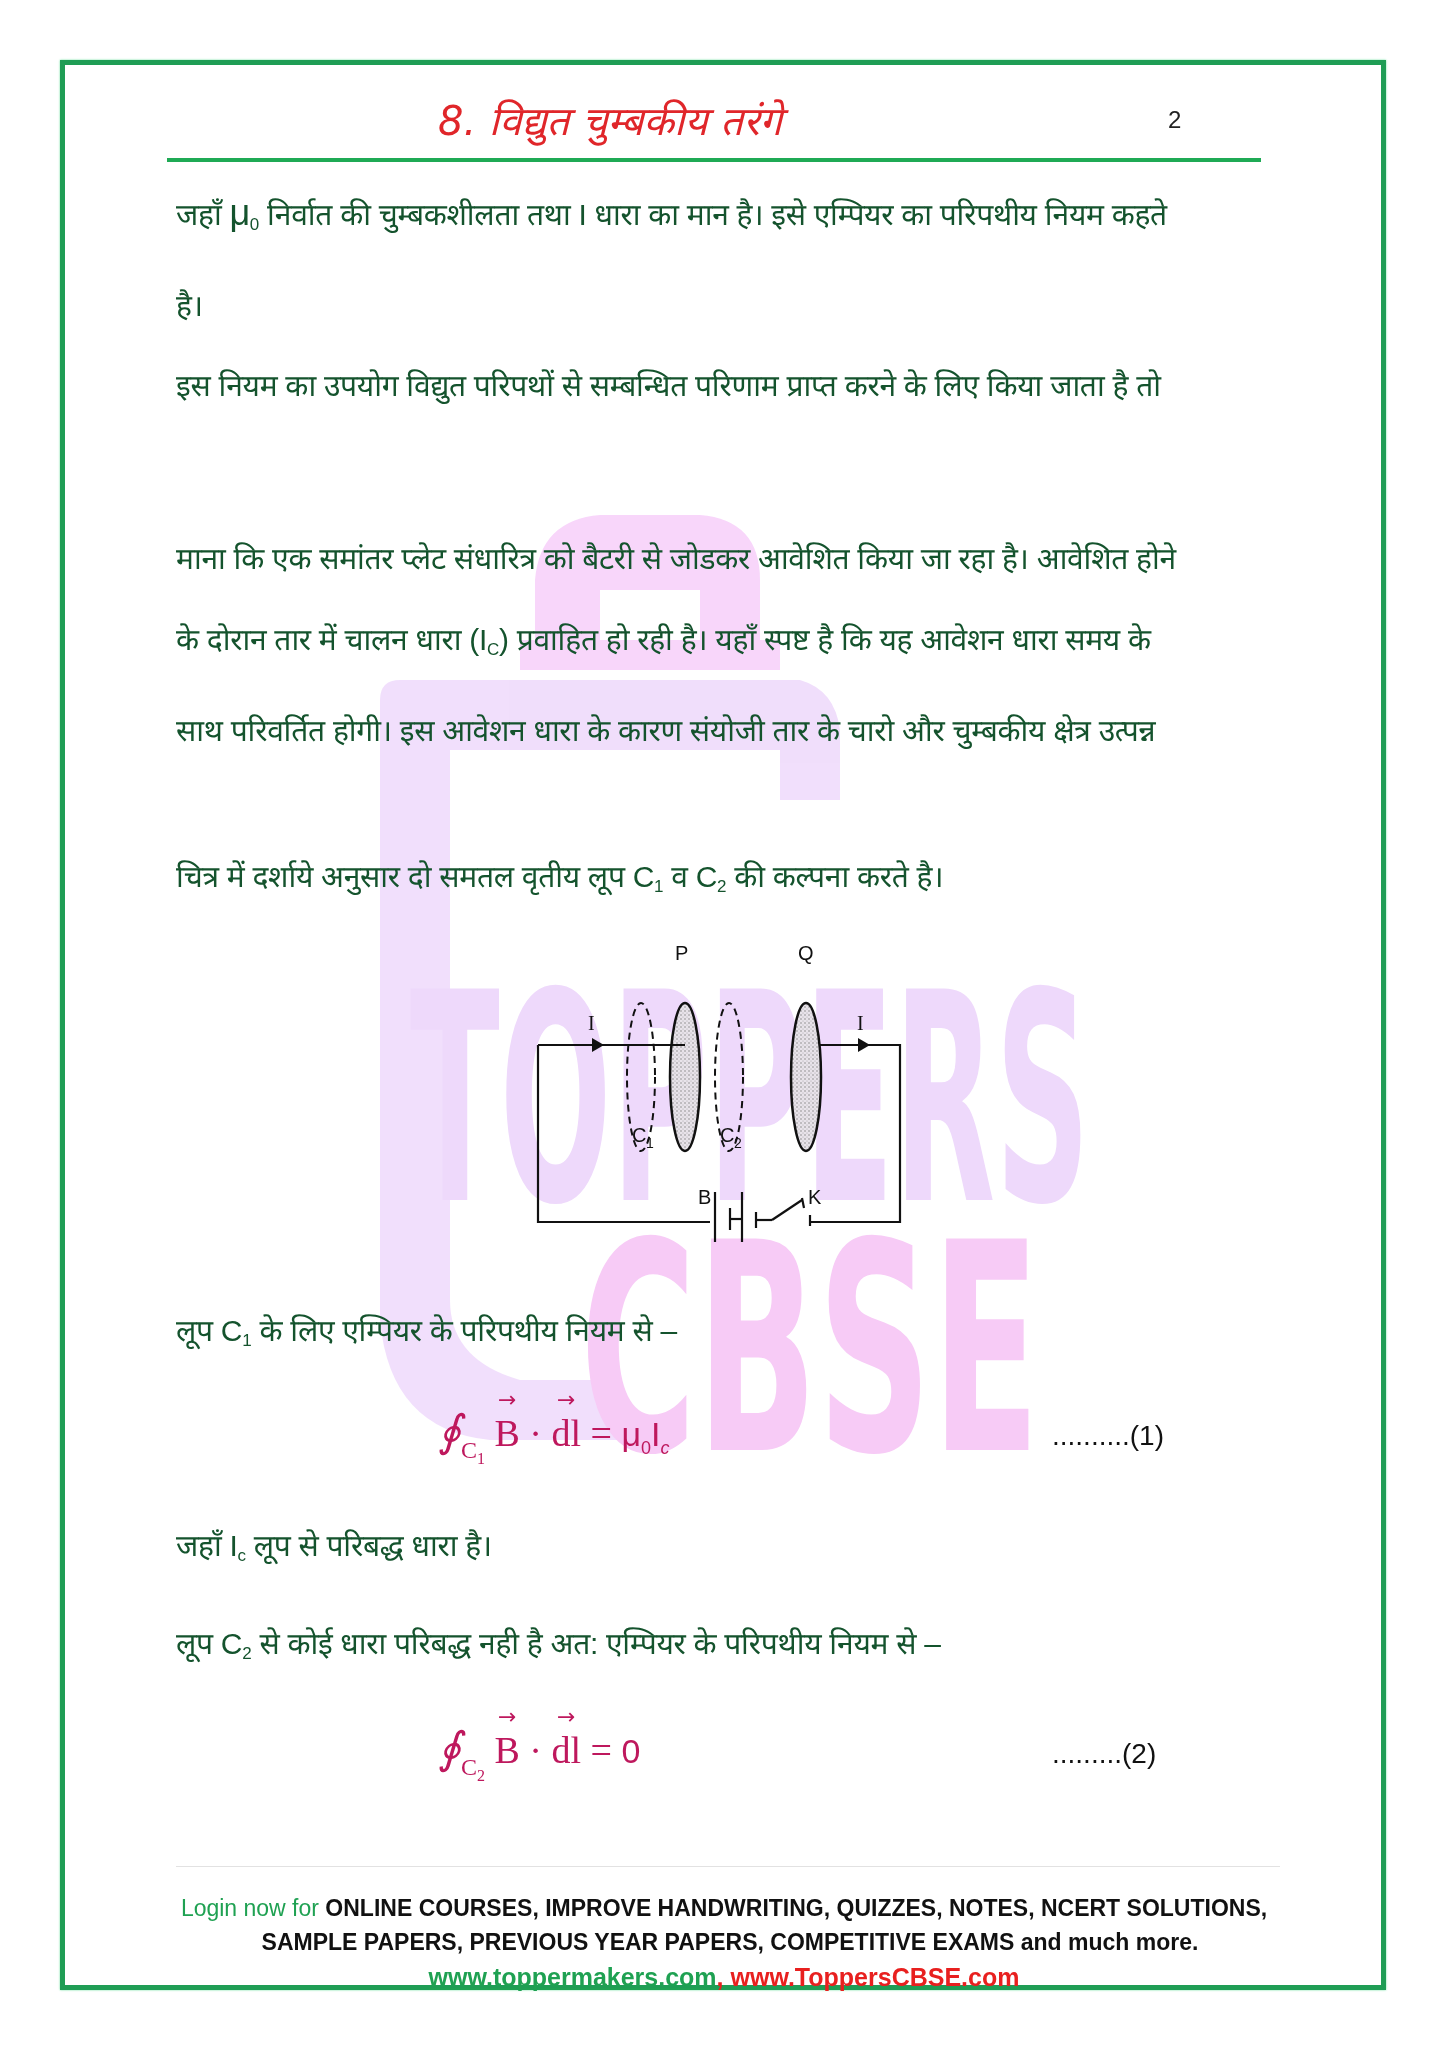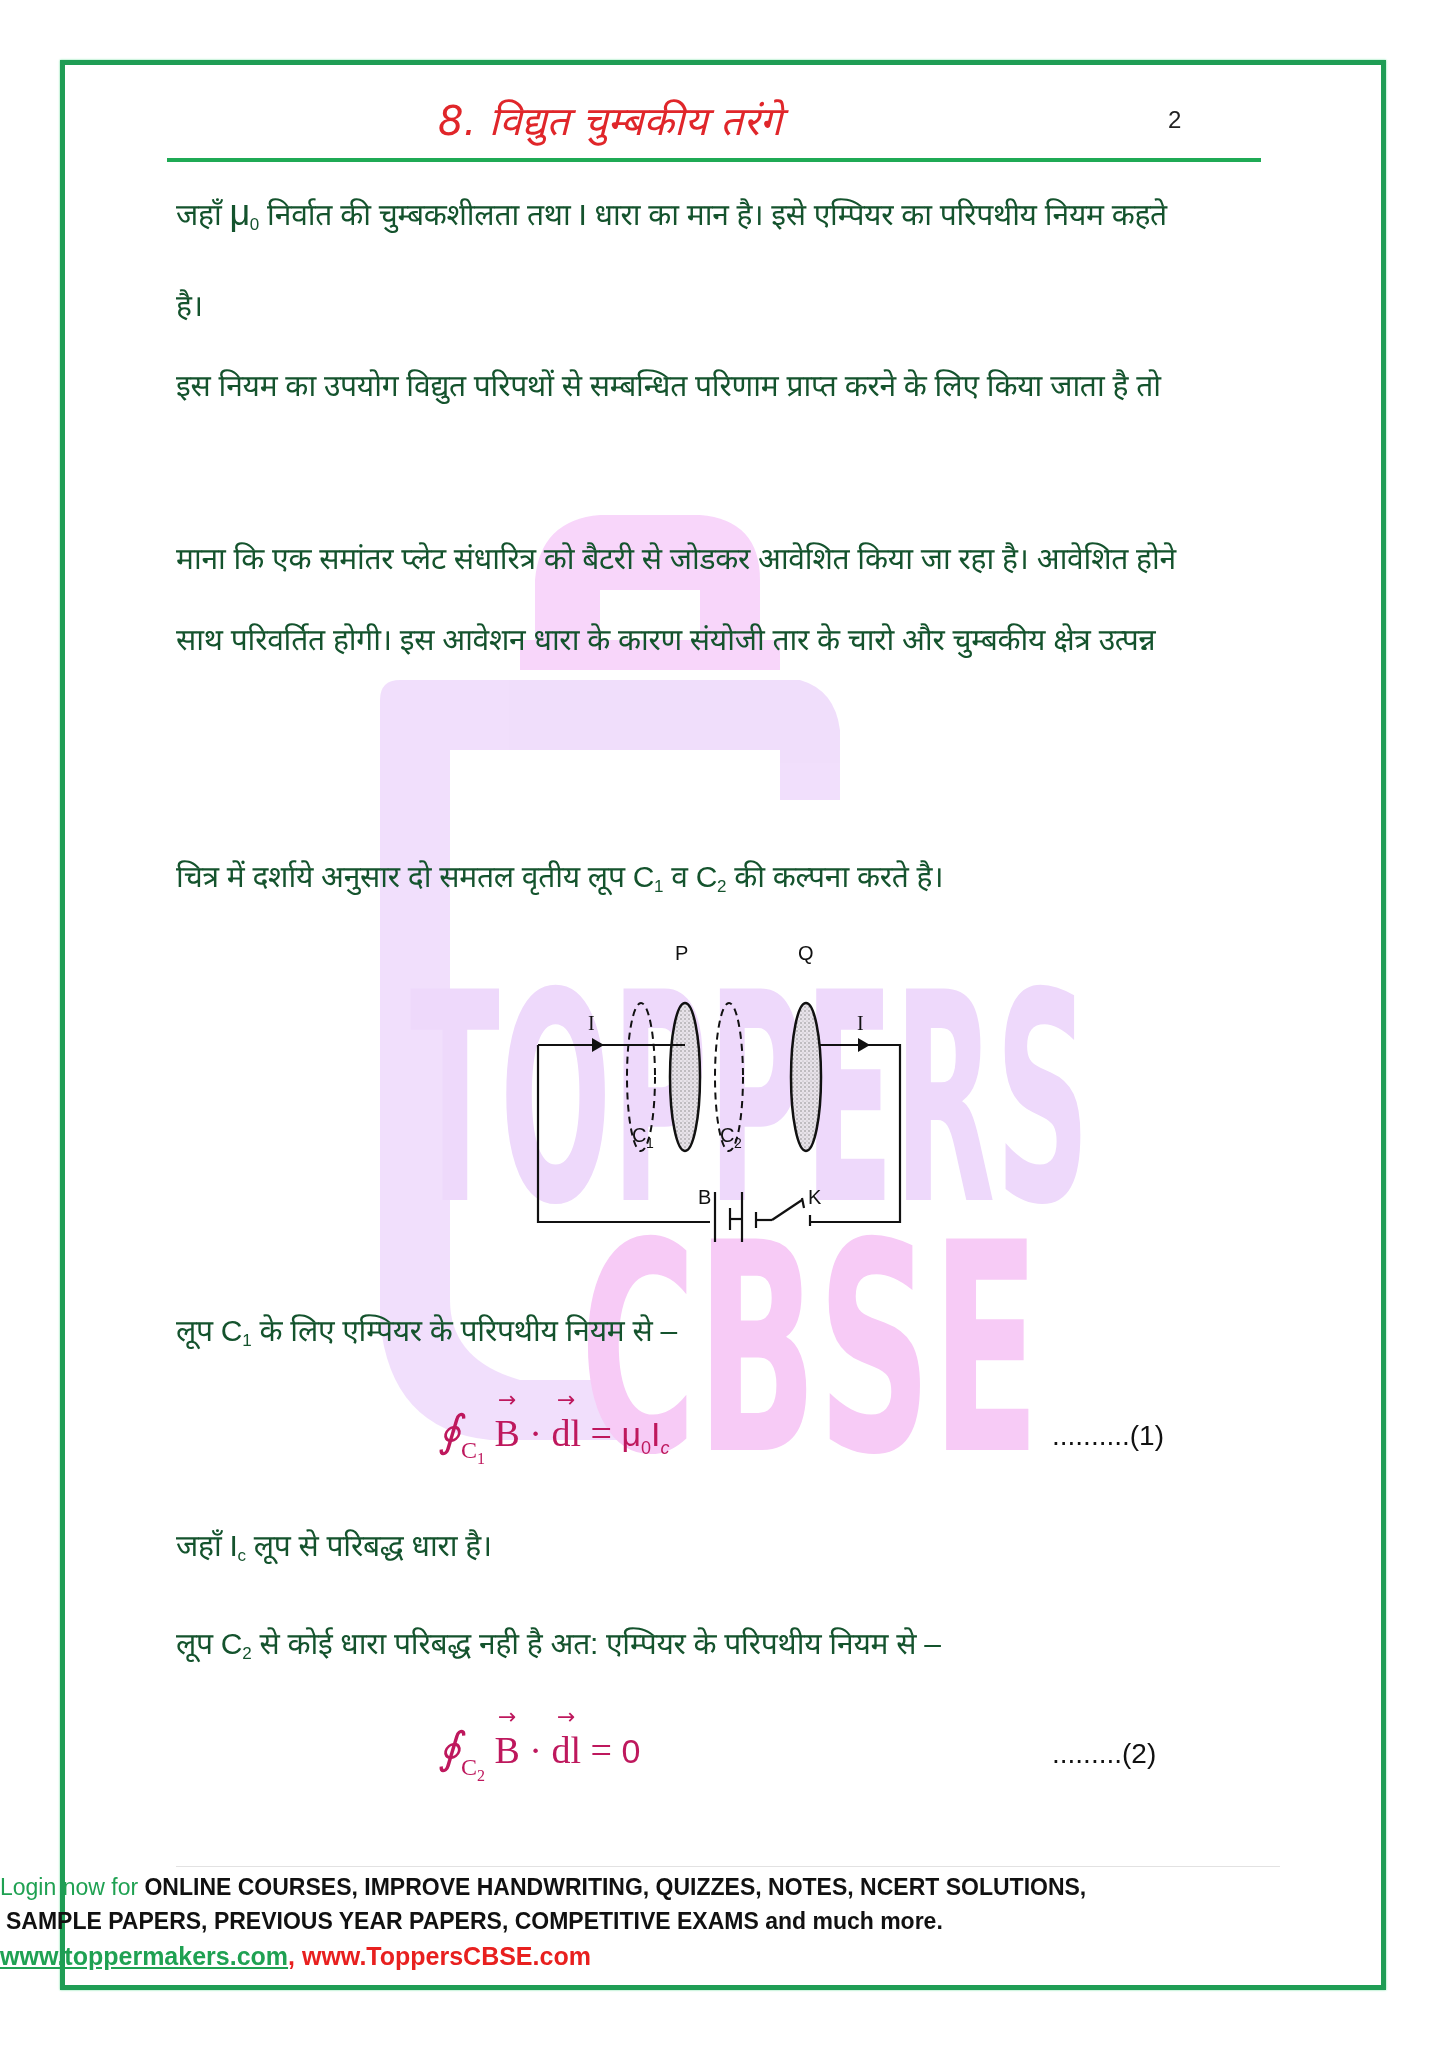--- a/index.html
+++ b/index.html
@@ -18,22 +18,22 @@
   .para sub { font-size:17px; vertical-align:-5px; }
   .eq { position:absolute; z-index:2; font-family:"Liberation Serif","DejaVu Serif", serif; font-size:38px; color:#be185d; }
   .eq .contour { font-size:44px; font-style:italic; }
   .eq .csub { font-size:24px; position:relative; top:12px; }
   .eq .csub sub { font-size:16px; }
   .vec { position:relative; display:inline-block; }
   .vec::before { content:"→"; position:absolute; top:-24px; left:0; right:0; text-align:center; font-size:22px; font-family:"DejaVu Sans", sans-serif; }
   .eq-num { position:absolute; z-index:2; font-size:28px; font-family:"Liberation Sans", sans-serif; color:#111; }
   .diagram { position:absolute; left:520px; top:930px; width:400px; height:320px; z-index:2; }
   .footer-rule { position:absolute; left:176px; top:1866px; width:1104px; height:1px; background:#e2e2e2; z-index:2; }
-  .footer { position:absolute; left:0; width:1448px; z-index:2;
-            font-family:"Liberation Sans", sans-serif; font-weight:bold; font-size:23px; color:#111; }
+  .footer { position:absolute; left:0; width:1448px; text-align:center; z-index:2;
+            font-family:"Liberation Sans", sans-serif; font-weight:bold; font-size:23px; color:#111;margin-top:21px; }
   .footer .green { color:#1fa152; }
   .footer .red { color:#e8201f; }
   .footer .link-green { color:#1fa152; text-decoration:underline; }
 </style>
 </head>
 <body>
 
 <div class="page-border"></div>
 
 <svg class="watermark" viewBox="0 0 1448 2048">
@@ -58,20 +58,21 @@
   <div><span>जहाँ </span><span style="font-size:36px;">μ</span><sub>0</sub><span> निर्वात की चुम्बकशीलता तथा I धारा का मान है। इसे एम्पियर का परिपथीय नियम कहते</span></div>
   <div>है।</div>
 </div>
 
 <div class="para" style="top:345px;">
   <div>इस नियम का उपयोग विद्युत परिपथों से सम्बन्धित परिणाम प्राप्त करने के लिए किया जाता है तो</div>
 </div>
 
 <div class="para" style="top:518px;">
   <div>माना कि एक समांतर प्लेट संधारित्र को बैटरी से जोडकर आवेशित किया जा रहा है। आवेशित होने</div>
+  <div><span>के दोरान तार में चालन धारा (I</span><sub>C</sub><span>) प्रवाहित हो रही है। यहाँ स्पष्ट है कि यह आवेशन धारा समय के</span></div>
   <div>साथ परिवर्तित होगी। इस आवेशन धारा के कारण संयोजी तार के चारो और चुम्बकीय क्षेत्र उत्पन्न</div>
 </div>
 
 <div class="para" style="top:836px;">
   <span>चित्र में दर्शाये अनुसार दो समतल वृतीय लूप C</span><sub>1</sub><span> व C</span><sub>2</sub><span> की कल्पना करते है।</span>
 </div>
 
 <svg class="diagram" viewBox="0 0 400 320">
   <defs>
     <pattern id="stipple" width="4" height="4" patternUnits="userSpaceOnUse">

